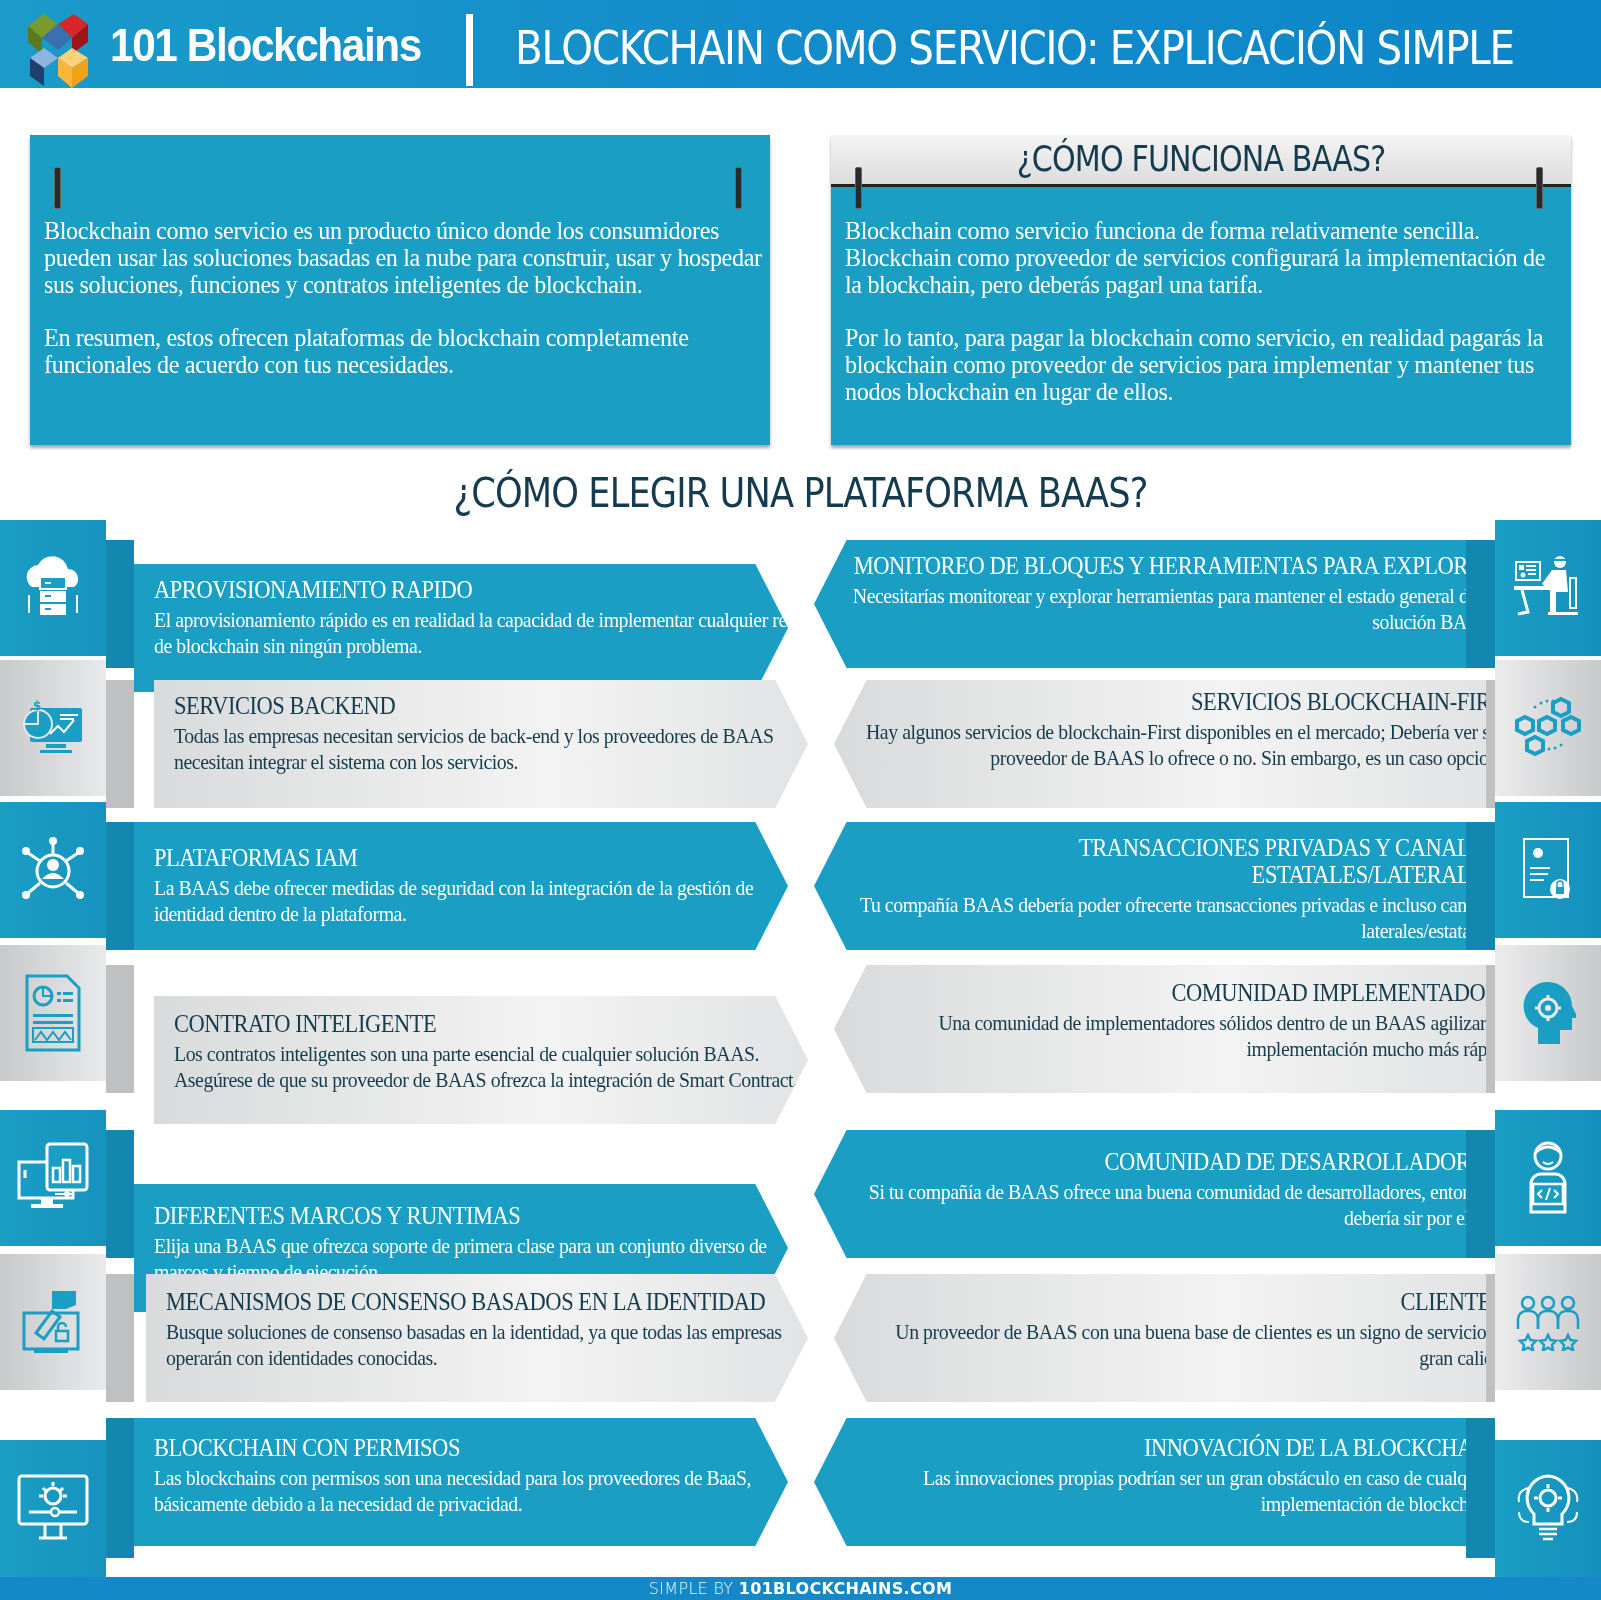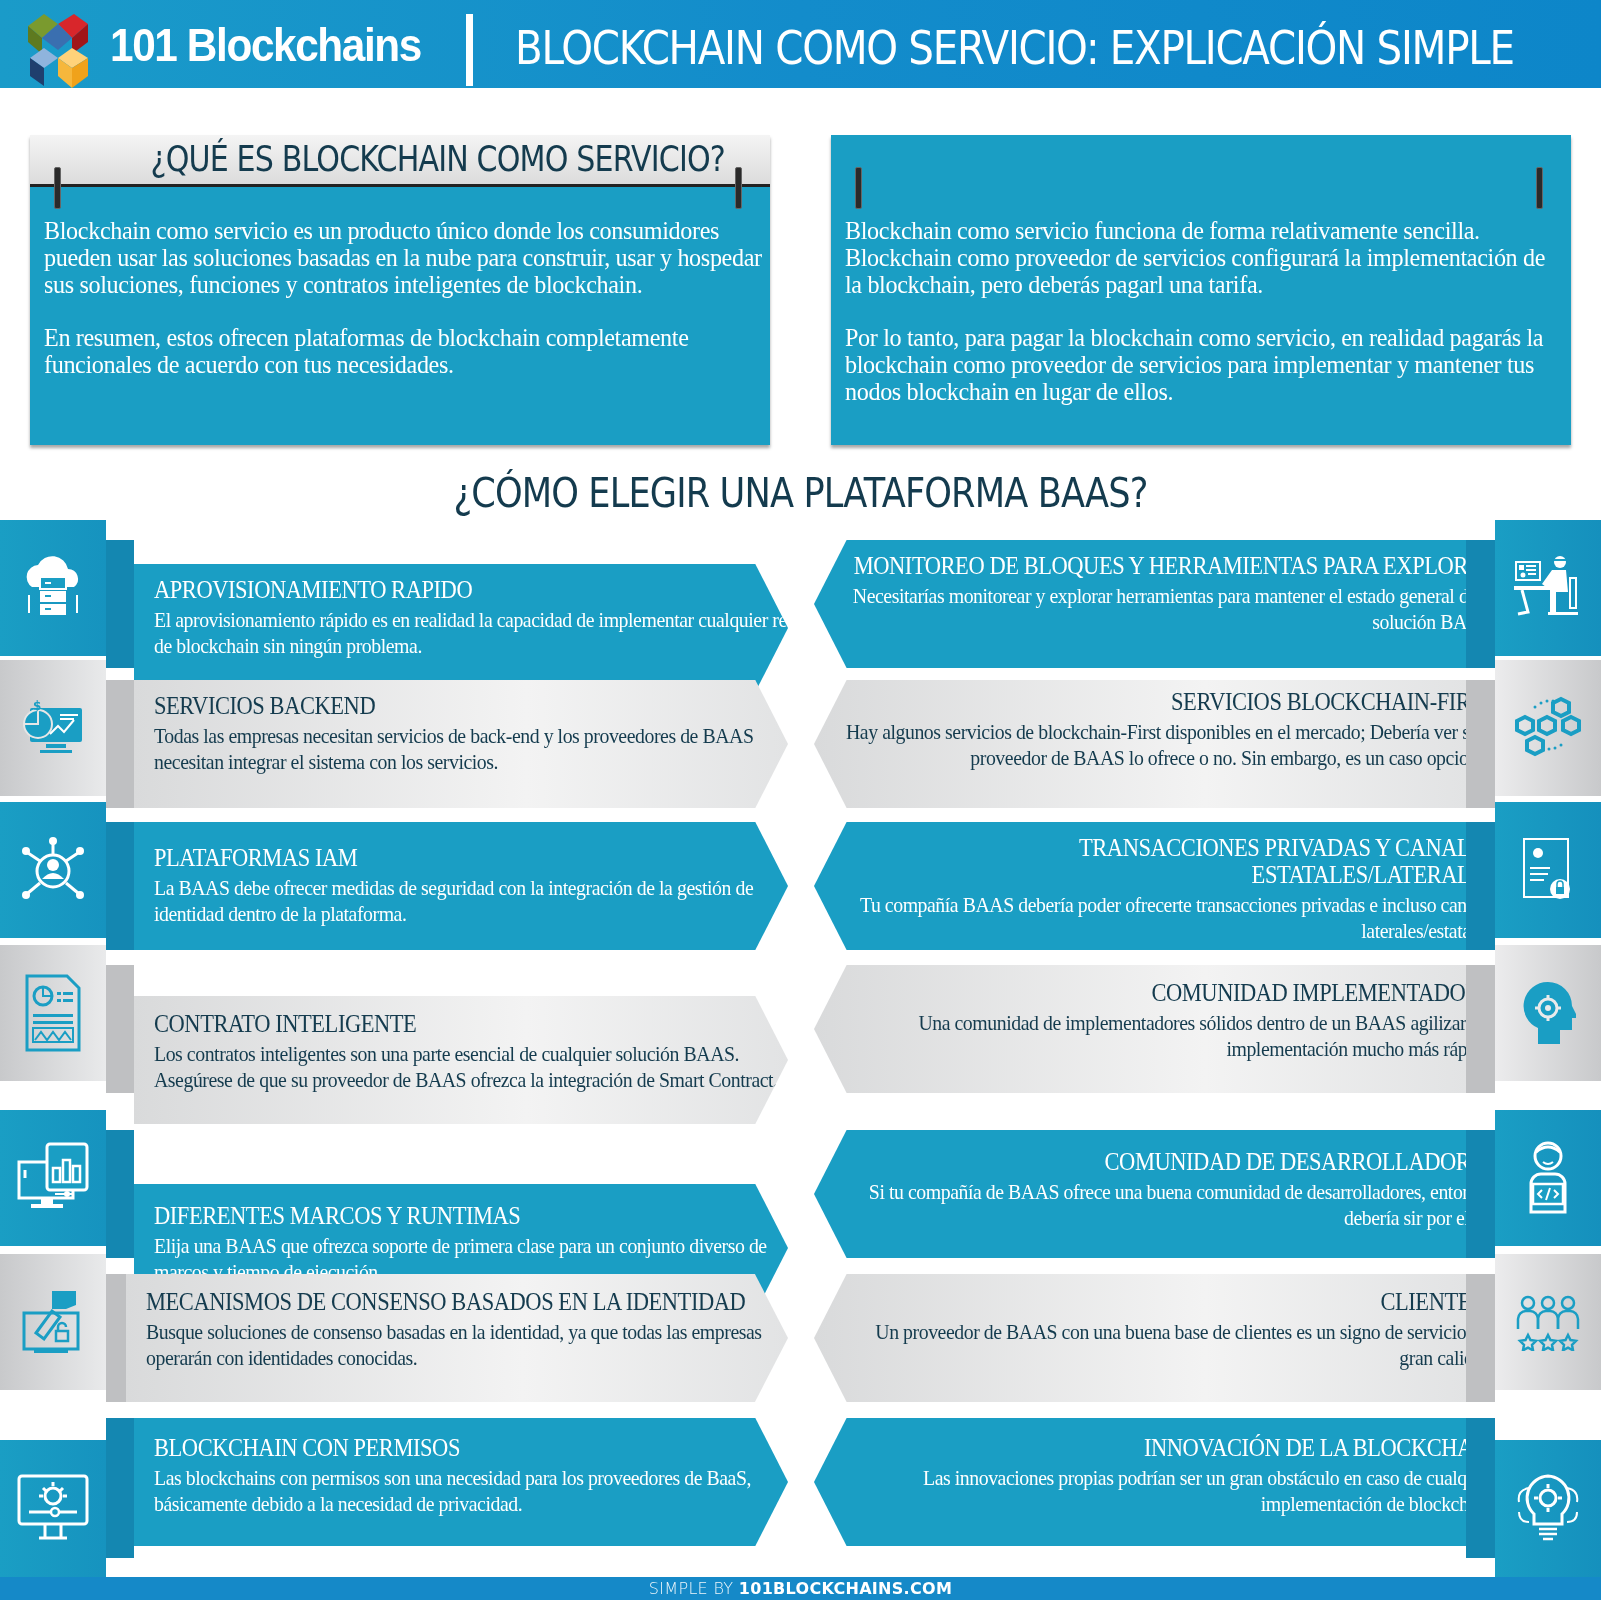--- a/index.html
+++ b/index.html
@@ -70,21 +70,21 @@
     .icon-tab.grey { background: linear-gradient(90deg, #c8c9cb, #e9eaeb); }
     .tab-left { left: 0; }
     .tab-right { left: 1495px; }
     .tab-left.blue { background: linear-gradient(90deg, #1a9ec4, #1693bf); }
     .tab-right.grey { background: linear-gradient(270deg, #c8c9cb, #ececed); }
 
     .banner {
       position: absolute; height: 128px;
     }
     .banner.blue { background: #1a9ec4; }
-    .banner.grey { background: linear-gradient(90deg, #d9dadb, #f3f3f3 60%, #e2e3e4); }
+    .banner.grey { background: linear-gradient(90deg, #d9dadb, #f3f3f3 60%, #e2e3e4); margin-left: 20px; }
     .banner-left { left: 134px; width: 654px; clip-path: polygon(0 0, 95% 0, 100% 50%, 95% 100%, 0 100%); }
     .banner-right { left: 814px; width: 652px; clip-path: polygon(5% 0, 100% 0, 100% 100%, 5% 100%, 0 50%); }
     .fold-l { position: absolute; left: 106px; width: 28px; height: 128px; }
     .fold-r { position: absolute; left: 1466px; width: 29px; height: 128px; }
     .fold-l.blue, .fold-r.blue { background: #1487b1; }
     .fold-l.grey, .fold-r.grey { background: #bfc0c2; }
 
     .b-text { position: absolute; top: 12px; }
     .banner-left .b-text { left: 20px; right: 40px; text-align: left; }
     .banner-right .b-text { left: 30px; right: 44px; text-align: right; }
@@ -125,32 +125,32 @@
     <polygon points="50,58 66,48 66,66 50,78" fill="#f0a21b"></polygon>
     <polygon points="36,48 50,58 50,78 36,66" fill="#f6b73c"></polygon>
     <polygon points="20,28 36,14 50,28 36,40" fill="#3a6fb0"></polygon>
   </svg>
   <div class="brand">101 Blockchains</div>
   <div class="divider-bar"></div>
   <div class="header-title">BLOCKCHAIN COMO SERVICIO: EXPLICACIÓN SIMPLE</div>
 </div>
 
 <div class="card card-left">
-  <div class="card-head">
-    <div class="card-head-title">¿QUÉ ES BLOCKCHAIN COMO SERVICIO?</div>
-  </div>
   <div class="clip clip-l"></div>
   <div class="clip clip-r"></div>
   <div class="card-body">
     <p>Blockchain como servicio es un producto único donde los consumidores pueden usar las soluciones basadas en la nube para construir, usar y hospedar sus soluciones, funciones y contratos inteligentes de blockchain.</p>
     <p>En resumen, estos ofrecen plataformas de blockchain completamente funcionales de acuerdo con tus necesidades.</p>
   </div>
 </div>
 
 <div class="card card-right">
+  <div class="card-head">
+    <div class="card-head-title">¿CÓMO FUNCIONA BAAS?</div>
+  </div>
   <div class="clip clip-l"></div>
   <div class="clip clip-r"></div>
   <div class="card-body">
     <p>Blockchain como servicio funciona de forma relativamente sencilla. Blockchain como proveedor de servicios configurará la implementación de la blockchain, pero deberás pagarl una tarifa.</p>
     <p>Por lo tanto, para pagar la blockchain como servicio, en realidad pagarás la blockchain como proveedor de servicios para implementar y mantener tus nodos blockchain en lugar de ellos.</p>
   </div>
 </div>
 
 <div class="section-title">¿CÓMO ELEGIR UNA PLATAFORMA BAAS?</div>
 

